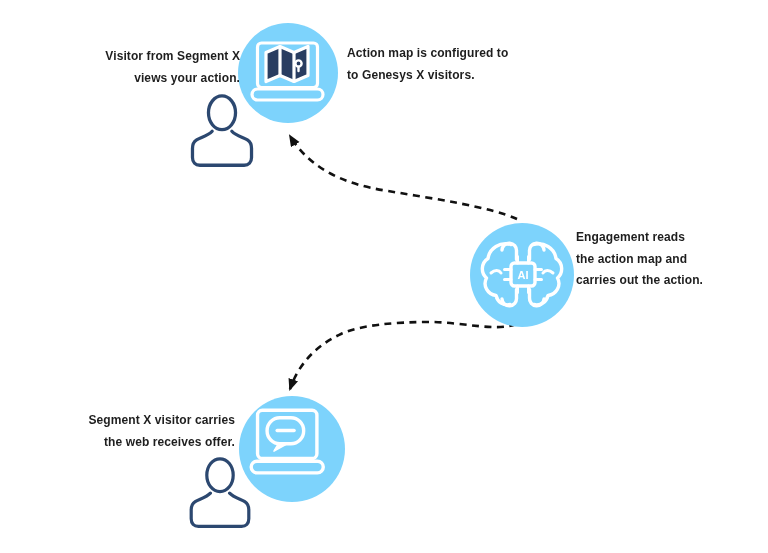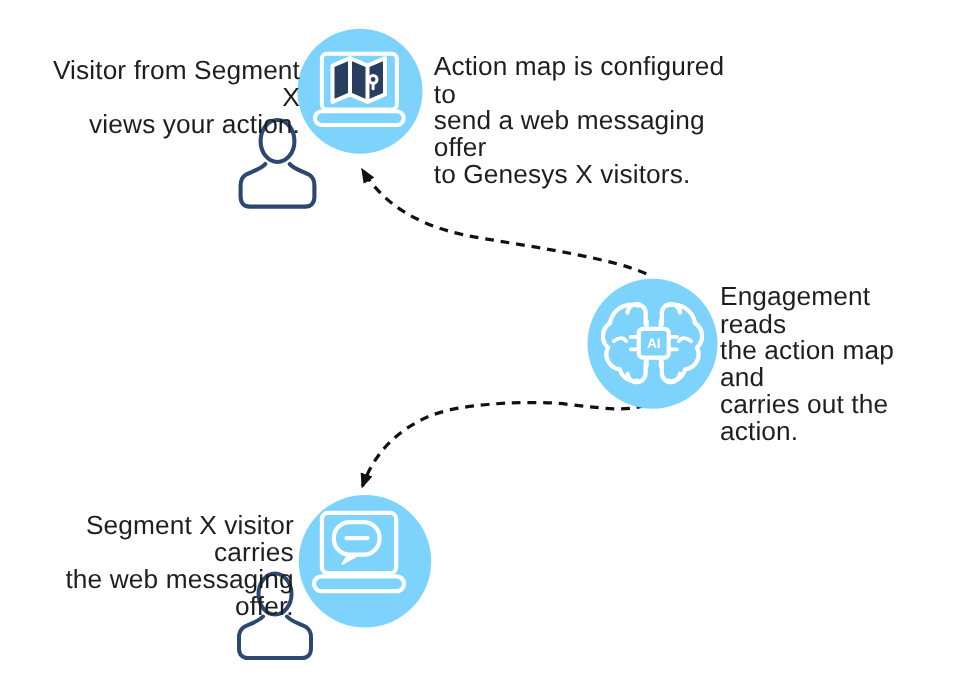--- a/index.html
+++ b/index.html
@@ -1,20 +1,20 @@
 <!DOCTYPE html>
 <html><head>
 <meta charset="utf-8">
 <style>
   html,body{margin:0;padding:0;background:#fff;}
   .canvas{
     position:relative;width:768px;height:553px;background:#ffffff;
     font-family:"Liberation Sans",sans-serif;color:#1e1e1e;overflow:hidden;
   }
-  .caption{position:absolute;font-size:21px;line-height:21.5px;letter-spacing:.1px;}
+  .caption{position:absolute;font-size:12px;line-height:21.5px;letter-spacing:.1px;font-weight:bold;}
   .caption .ln{display:block;}
   .align-right{text-align:right;}
   .node{position:absolute;border-radius:50%;background:#7dd3fc;}
   .node svg{display:block;width:100%;height:100%;}
   .person{position:absolute;}
   .person svg{display:block;width:100%;height:100%;}
   #arrows{position:absolute;left:0;top:0;width:768px;height:553px;}
   .cap1{left:30px;top:46px;width:210px;}
   .cap2{left:347px;top:43px;width:240px;}
   .cap3{left:576px;top:227px;width:175px;}
@@ -98,28 +98,27 @@
     </svg>
   </div>
 
   <div class="caption cap1 align-right">
     <span class="ln">Visitor from Segment X</span>
     <span class="ln">views your action.</span>
   </div>
 
   <div class="caption cap2">
     <span class="ln">Action map is configured to</span>
-    <span class="ln">send a web messaging offer</span>
     <span class="ln">to Genesys X visitors.</span>
   </div>
 
   <div class="caption cap3">
     <span class="ln">Engagement reads</span>
     <span class="ln">the action map and</span>
     <span class="ln">carries out the action.</span>
   </div>
 
   <div class="caption cap4 align-right">
     <span class="ln">Segment X visitor carries</span>
-    <span class="ln">the web messaging offer.</span>
+    <span class="ln">the web receives offer.</span>
   </div>
 
 </div>
 
 </body></html>

